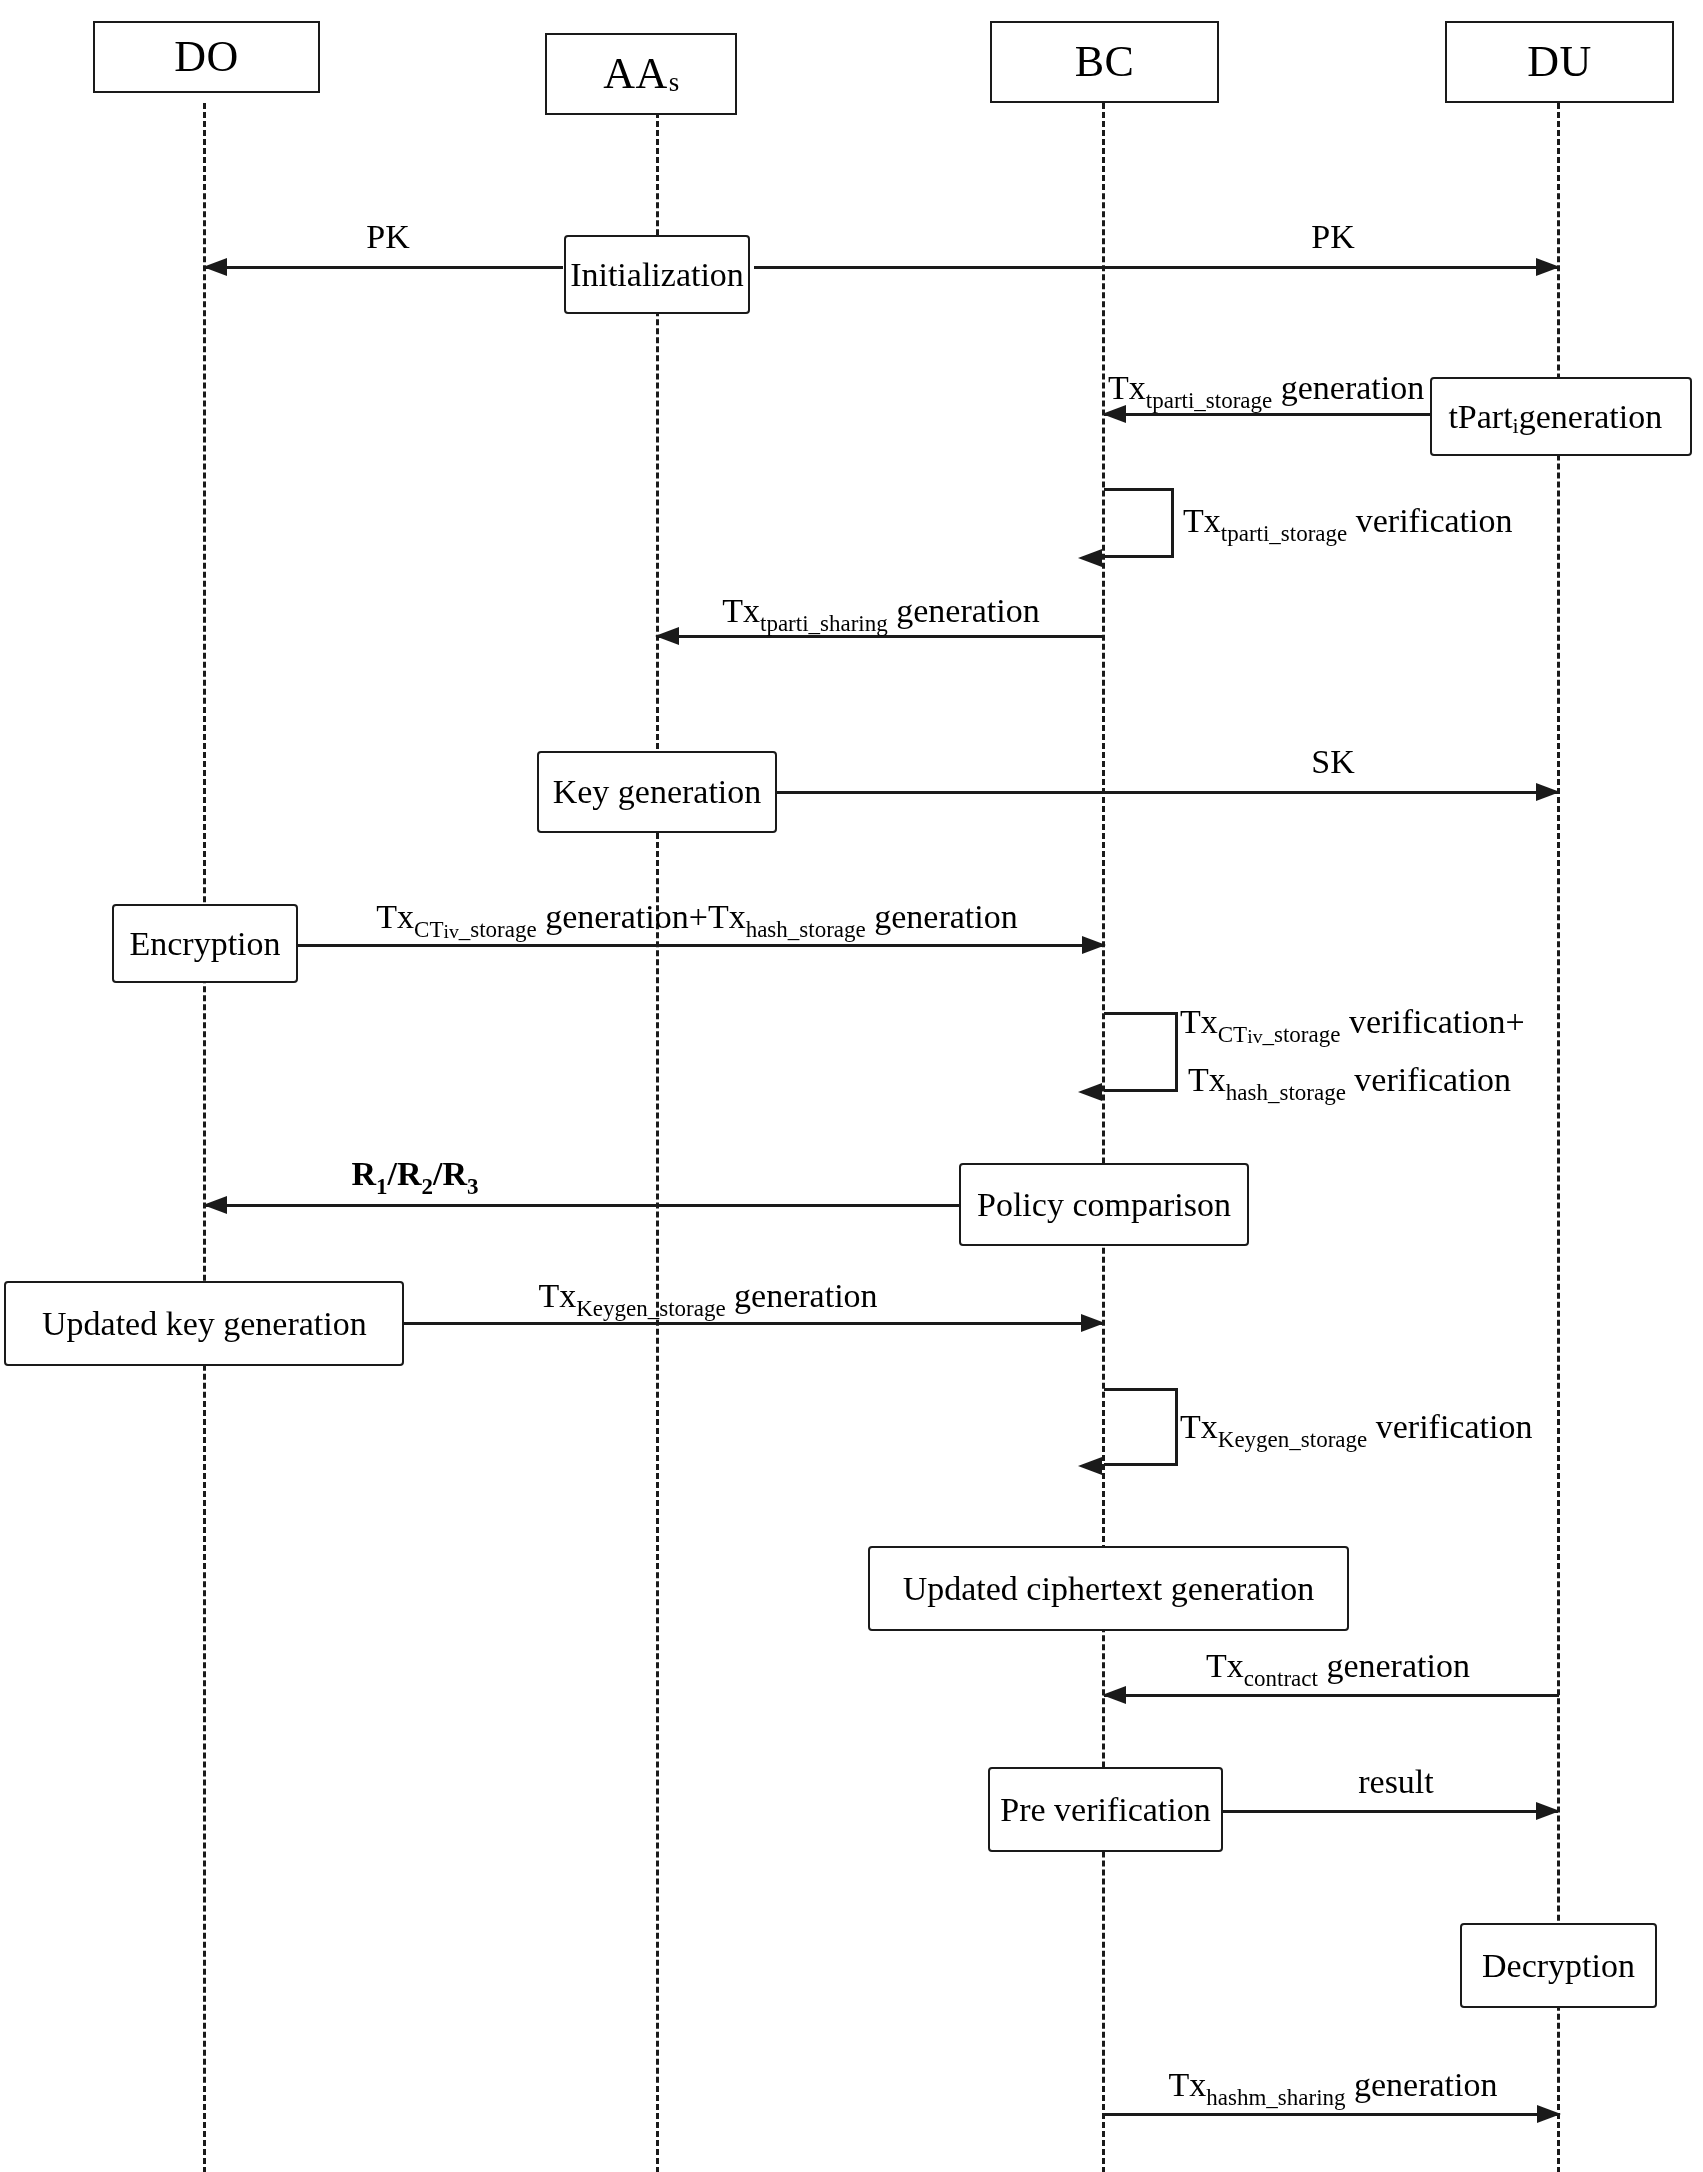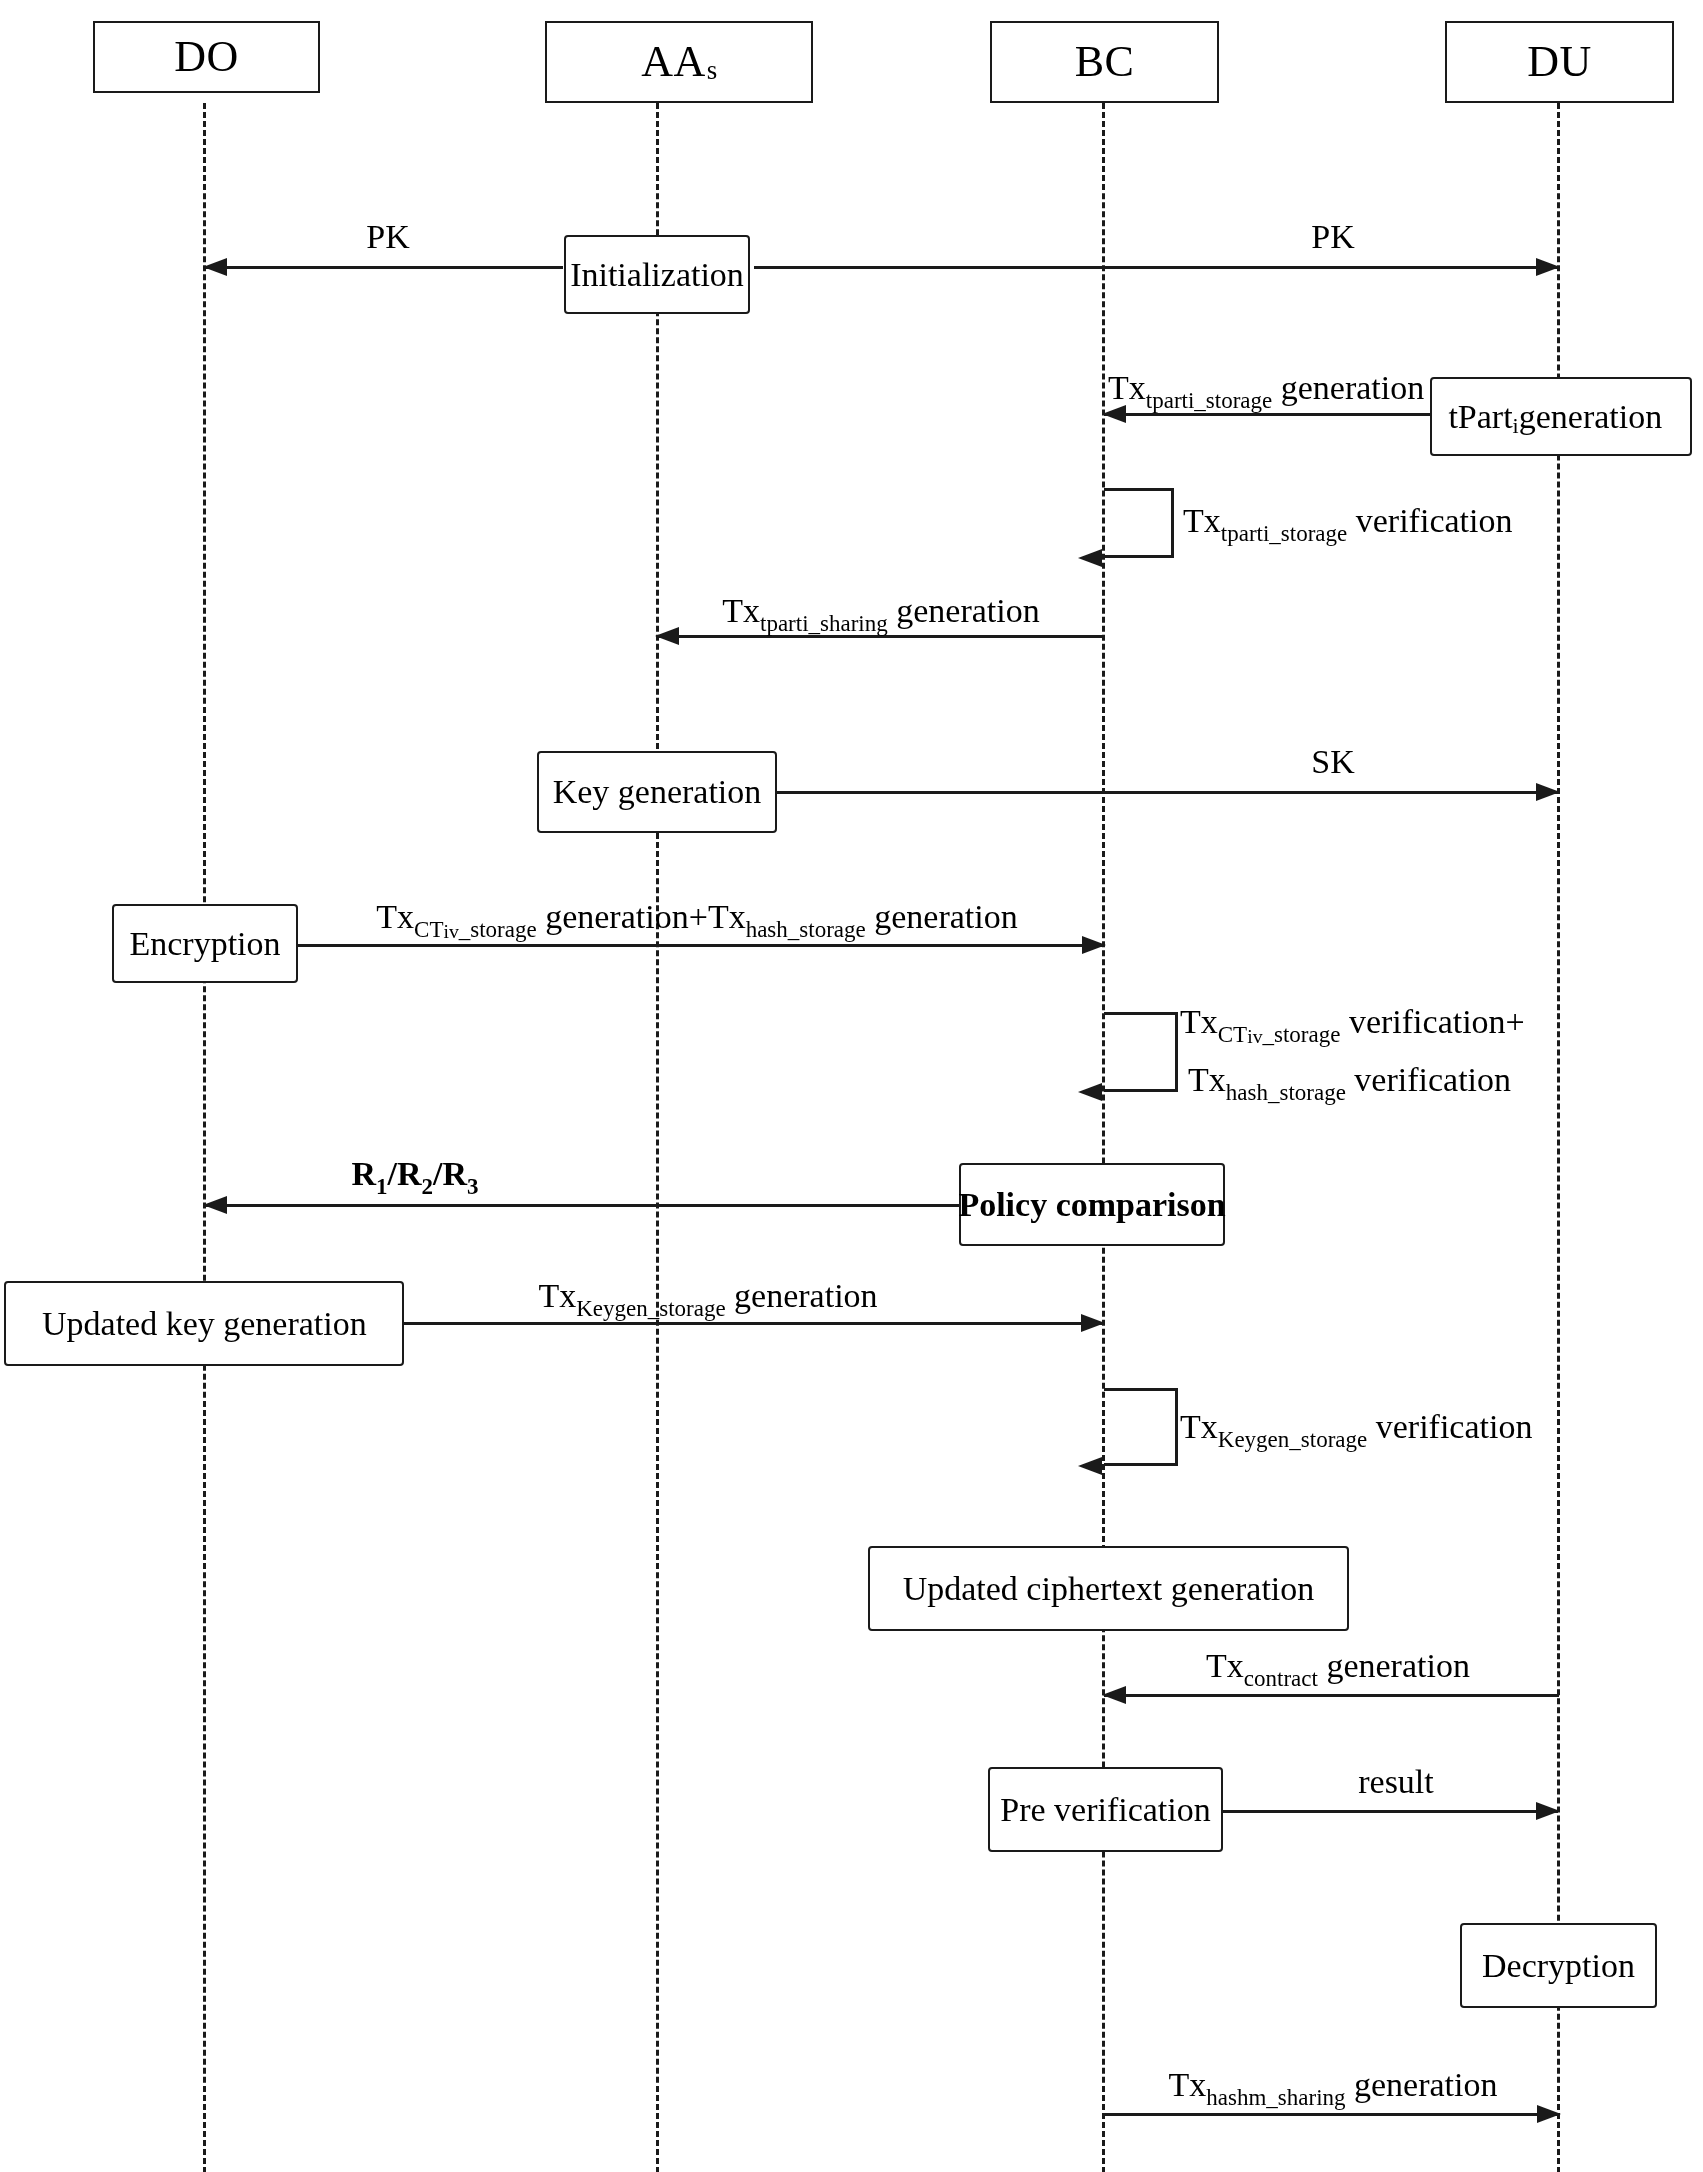--- a/index.html
+++ b/index.html
@@ -132,21 +132,21 @@
 
   <div class="lifeline" style="left:203px;  top:103px; height:2070px;"></div>
   <div class="lifeline" style="left:656px; top:103px; height:2070px;"></div>
   <div class="lifeline" style="left:1102px; top:103px; height:2070px;"></div>
   <div class="lifeline" style="left:1557px; top:103px; height:2070px;"></div>
 
   <div class="actor-box" style="left:93px; top:21px; width:227px; height:72px;">
     <span>DO</span>
   </div>
 
-  <div class="actor-box" style="left:545px; top:21px; width:268px; height:82px;">
+  <div class="actor-box" style="left:545px; top:33px; width:192px; height:82px;">
     <span>AA</span>
       <span class="sub">s</span>
   </div>
 
   <div class="actor-box" style="left:990px; top:21px; width:229px; height:82px;">
     <span>BC</span>
   </div>
 
   <div class="actor-box" style="left:1445px; top:21px; width:229px; height:82px;">
     <span>DU</span>
@@ -223,21 +223,21 @@
     <span>Tx</span><span class="sub">hash_storage</span><span> verification</span>
   </div>
 
   <div class="arrow" style="left:205px; top:1204px; width:754px;">
     <span class="head left"></span>
   </div>
   <div class="lbl ctr" style="left:415px; top:1156px;font-weight:bold;">
     <span>R</span><span class="sub">1</span><span>/R</span><span class="sub">2</span><span>/R</span><span class="sub">3</span>
   </div>
 
-  <div class="proc" style="left:959px; top:1163px; width:266px; height:83px;font-weight:bold;">
+  <div class="proc" style="left:959px; top:1163px; width:290px; height:83px;">
     <span>Policy comparison</span>
   </div>
 
   <div class="arrow" style="left:404px; top:1322px; width:699px;">
     <span class="head right"></span>
   </div>
   <div class="lbl ctr" style="left:708px; top:1278px;">
     <span>Tx</span><span class="sub">Keygen_storage</span><span> generation</span>
   </div>
 

